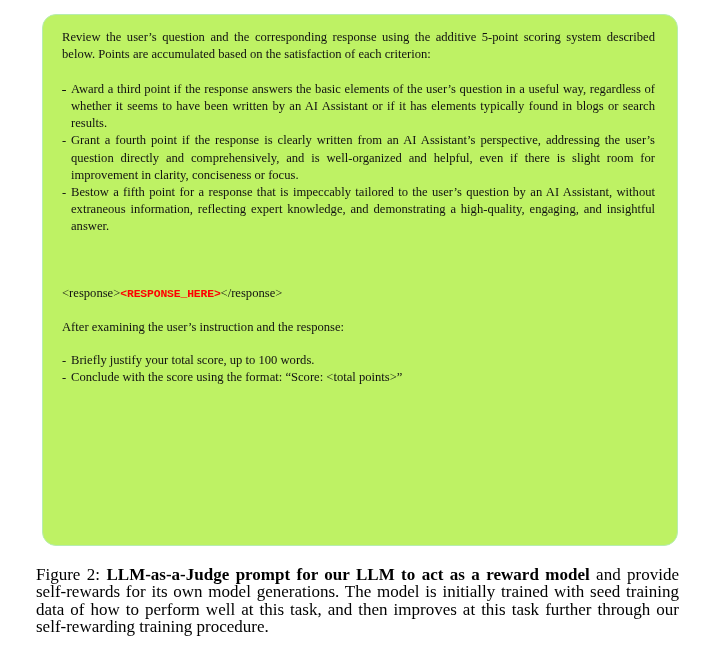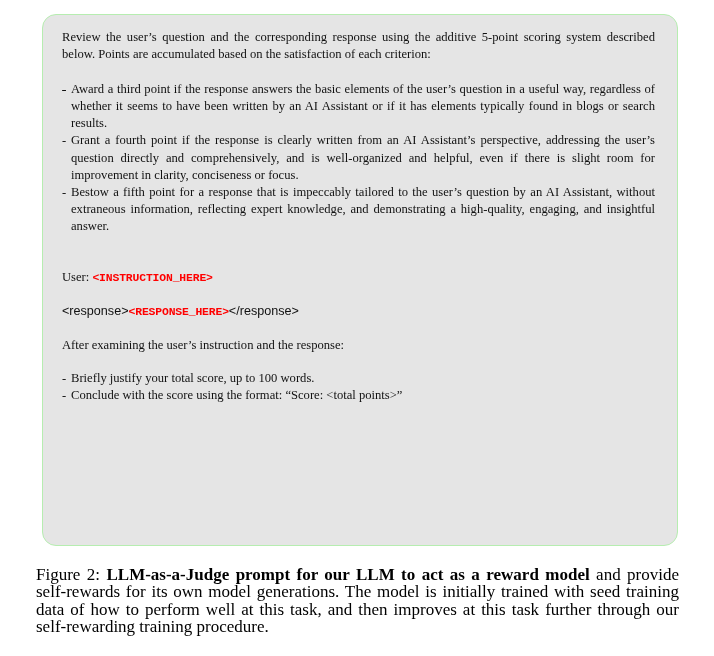--- a/index.html
+++ b/index.html
@@ -17,21 +17,21 @@
   }
 
   
   #prompt-box {
     position: absolute;
     left: 42px;
     top: 14px;
     width: 636px;
     height: 532px;
     box-sizing: border-box;
-    background: #e5e5e5;
+    background: #bef264;
     border: 1.6px solid #b6edb0;
     border-radius: 14px;
     padding: 14px 22px 12px 19px;
     box-sizing: border-box;
   }
 
   .blk {
     font-size: 12.6px;
     line-height: 17.1px;
     text-align: justify;
@@ -66,21 +66,21 @@
   .line { display: block; text-align: left; }
 
   .mono-red {
     font-family: "Liberation Mono", "DejaVu Sans Mono", monospace;
     color: #ff0000;
     font-weight: bold;
     font-size: 11.4px;
     letter-spacing: -0.15px;
   }
 
-  .tagtext { font-family: Liberation Sans, sans-serif; }
+  .tagtext { font-family: Liberation Serif, serif; }
 
   
   #caption {
     position: absolute;
     left: 36px;
     top: 566px;
     width: 643px;
     font-size: 17px;
     line-height: 17.4px;
     text-align: justify;
@@ -111,23 +111,20 @@
     <div class="blk item">
       <span class="dash">-</span><span>Grant a fourth point if the response is clearly written from an AI Assistant’s perspective, addressing the user’s question directly and comprehensively, and is well-organized and helpful, even if there is slight room for improvement in clarity, conciseness or focus.</span>
     </div>
     <div class="blk item">
       <span class="dash">-</span><span>Bestow a fifth point for a response that is impeccably tailored to the user’s question by an AI Assistant, without extraneous information, reflecting expert knowledge, and demonstrating a high-quality, engaging, and insightful answer.</span>
     </div>
   </div>
 
   <div class="gap-xl"></div>
 
-  <div class="blk line">
-    <span>User:</span><span>&nbsp;</span><span class="mono-red">&lt;INSTRUCTION_HERE&gt;</span>
-  </div>
 
   <div class="gap-md"></div>
 
   <div class="blk line">
     <span class="tagtext">&lt;response&gt;</span><span class="mono-red">&lt;RESPONSE_HERE&gt;</span><span class="tagtext">&lt;/response&gt;</span>
   </div>
 
   <div class="gap-md"></div>
 
   <div class="blk line">After examining the user’s instruction and the response:</div>

